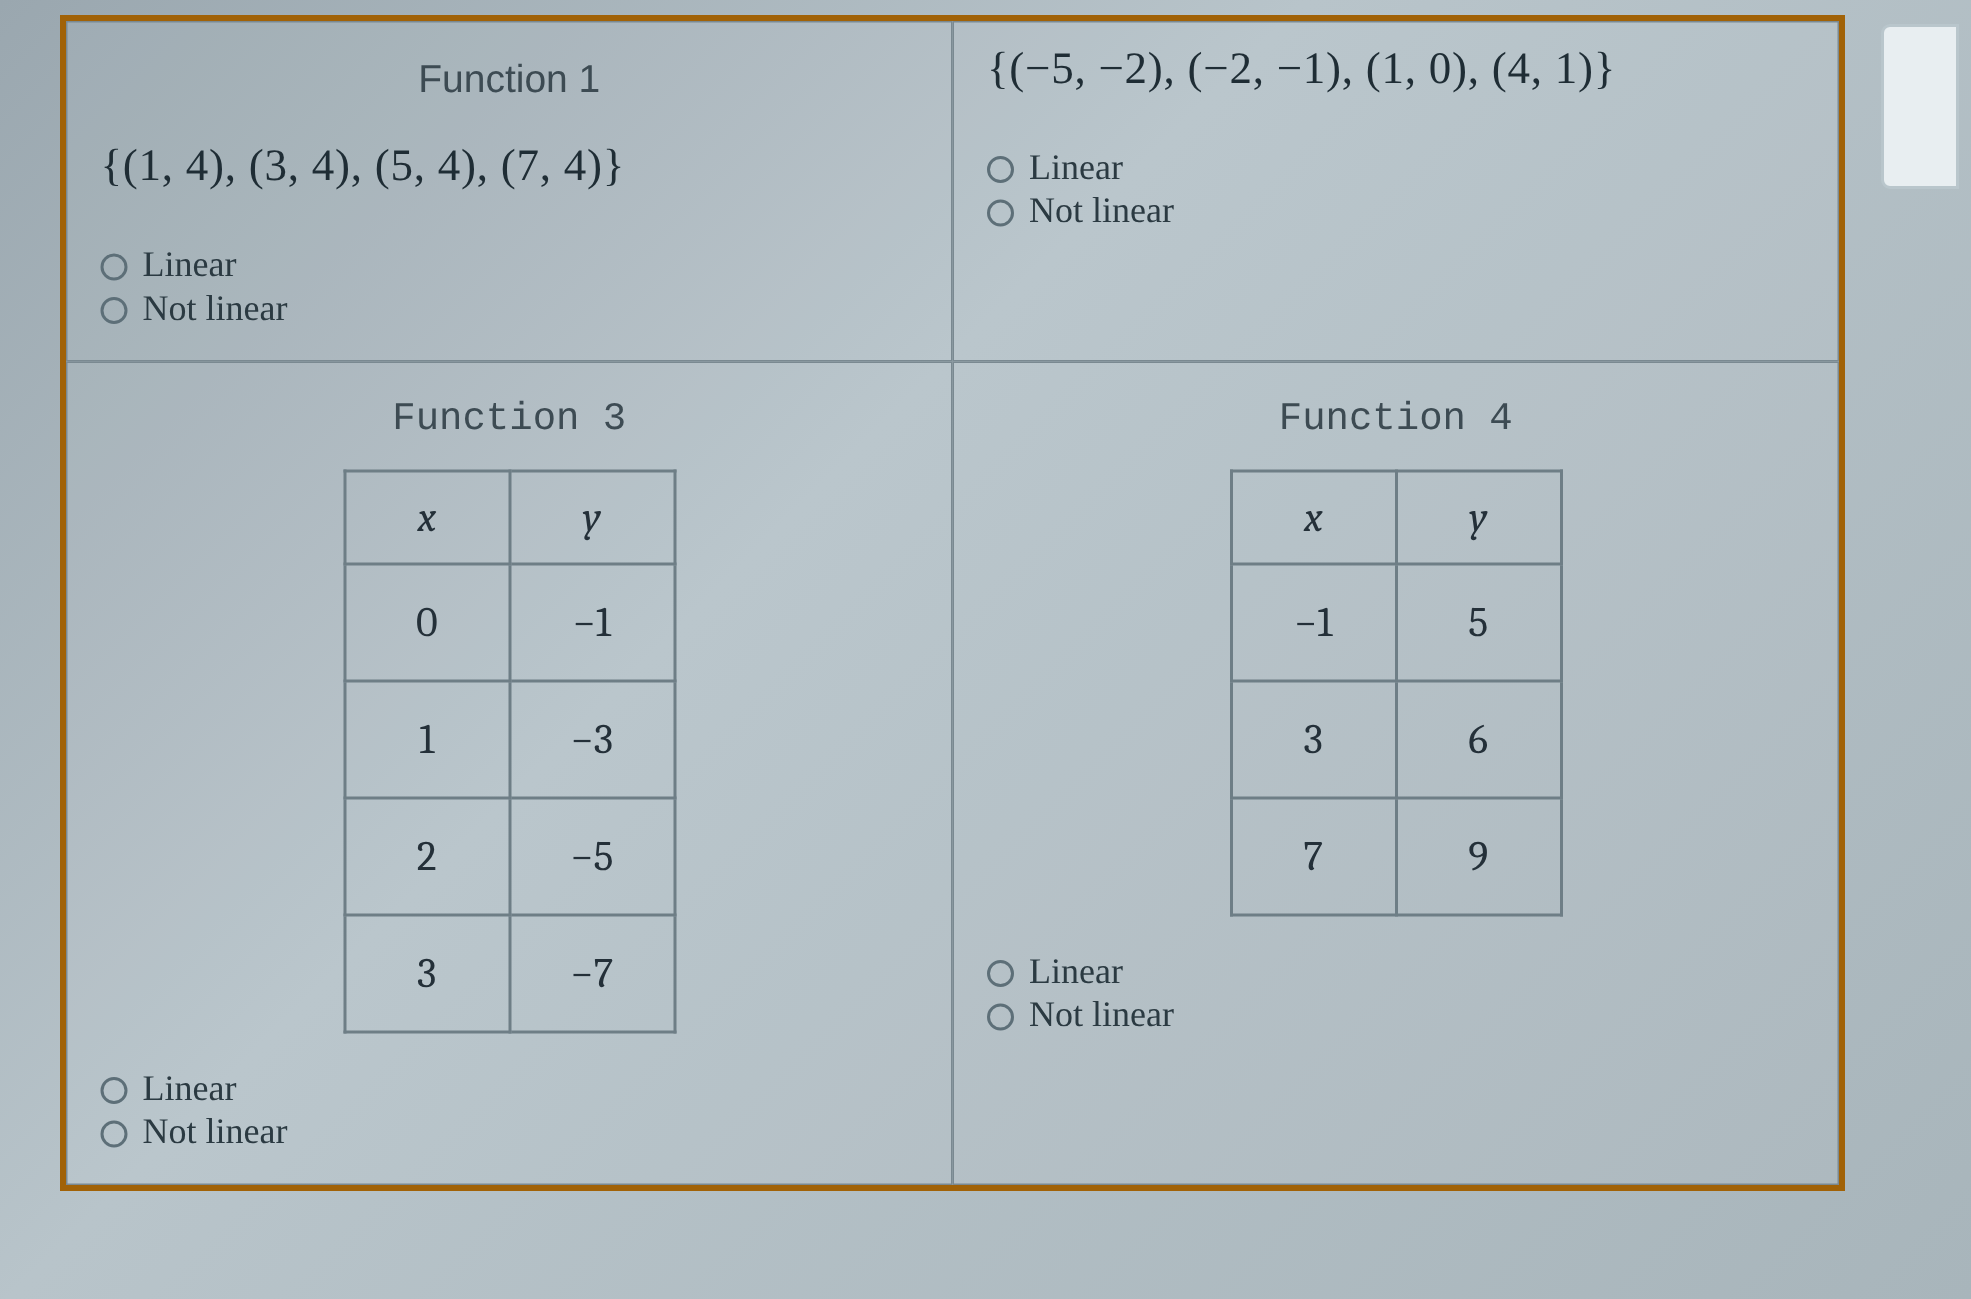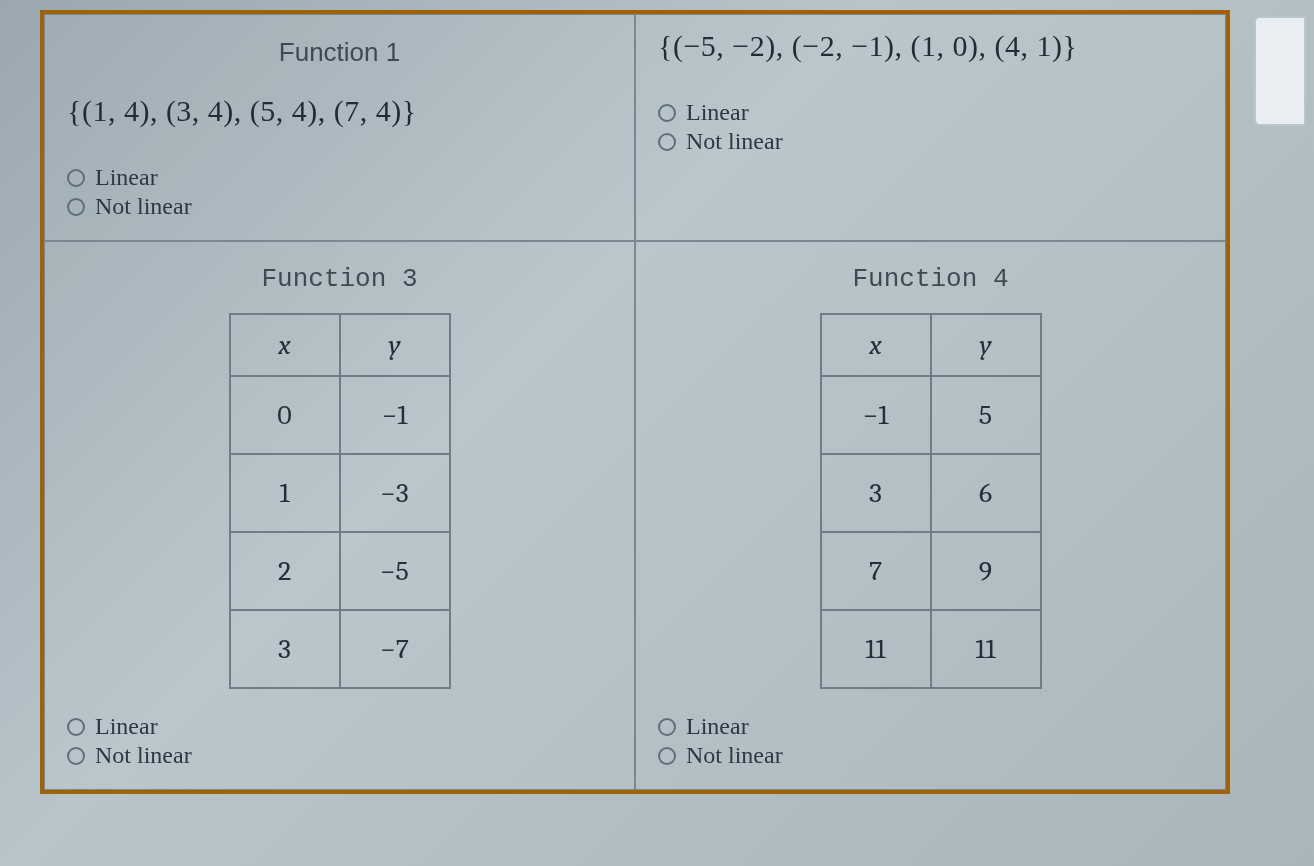--- a/index.html
+++ b/index.html
@@ -174,24 +174,20 @@
         <td>5</td>
       </tr>
       <tr>
         <td>3</td>
         <td>6</td>
       </tr>
       <tr>
         <td>7</td>
         <td>9</td>
       </tr>
-      <tr>
-        <td>11</td>
-        <td>11</td>
-      </tr>
     </tbody>
       </table>
     <div class="radio-group">
       <div class="radio-row">
         <span class="radio-circle"></span>
         <span>Linear</span>
       </div>
       <div class="radio-row">
         <span class="radio-circle"></span>
         <span>Not linear</span>

